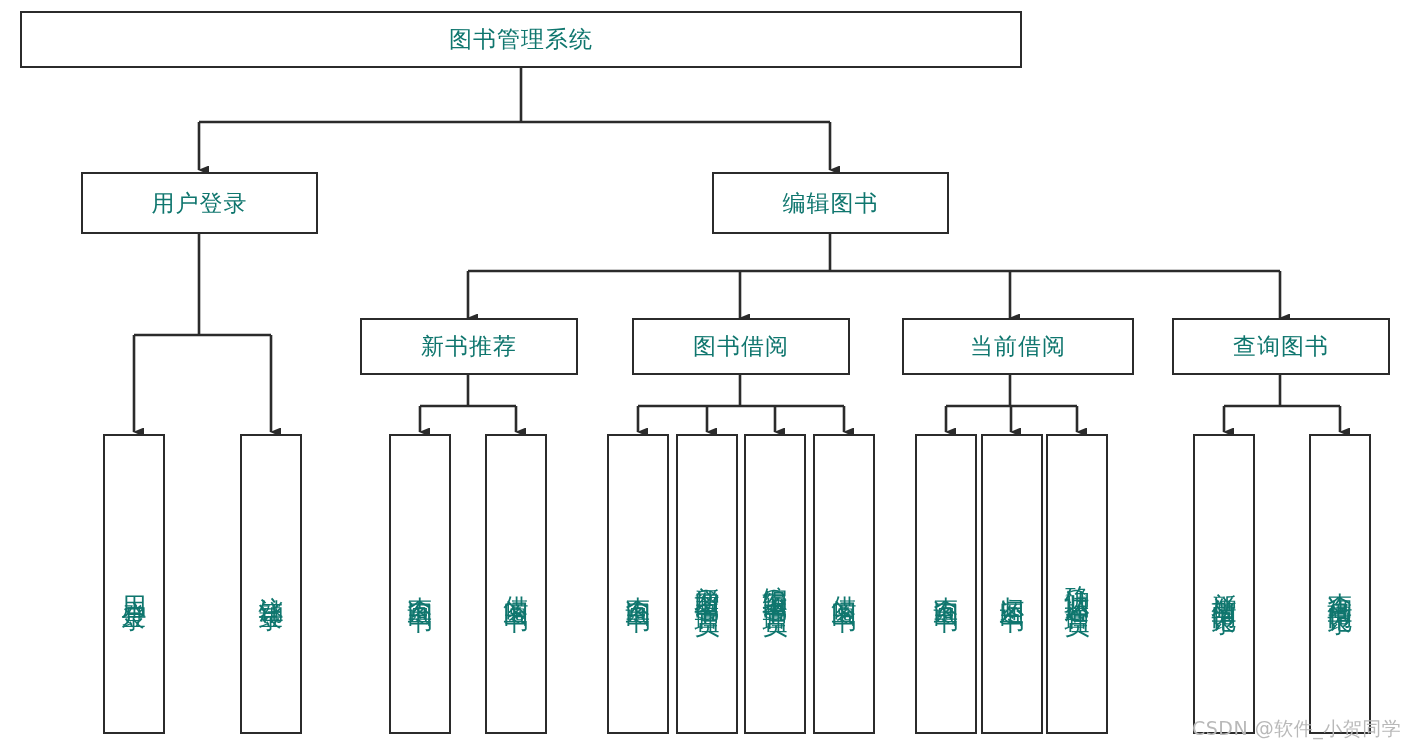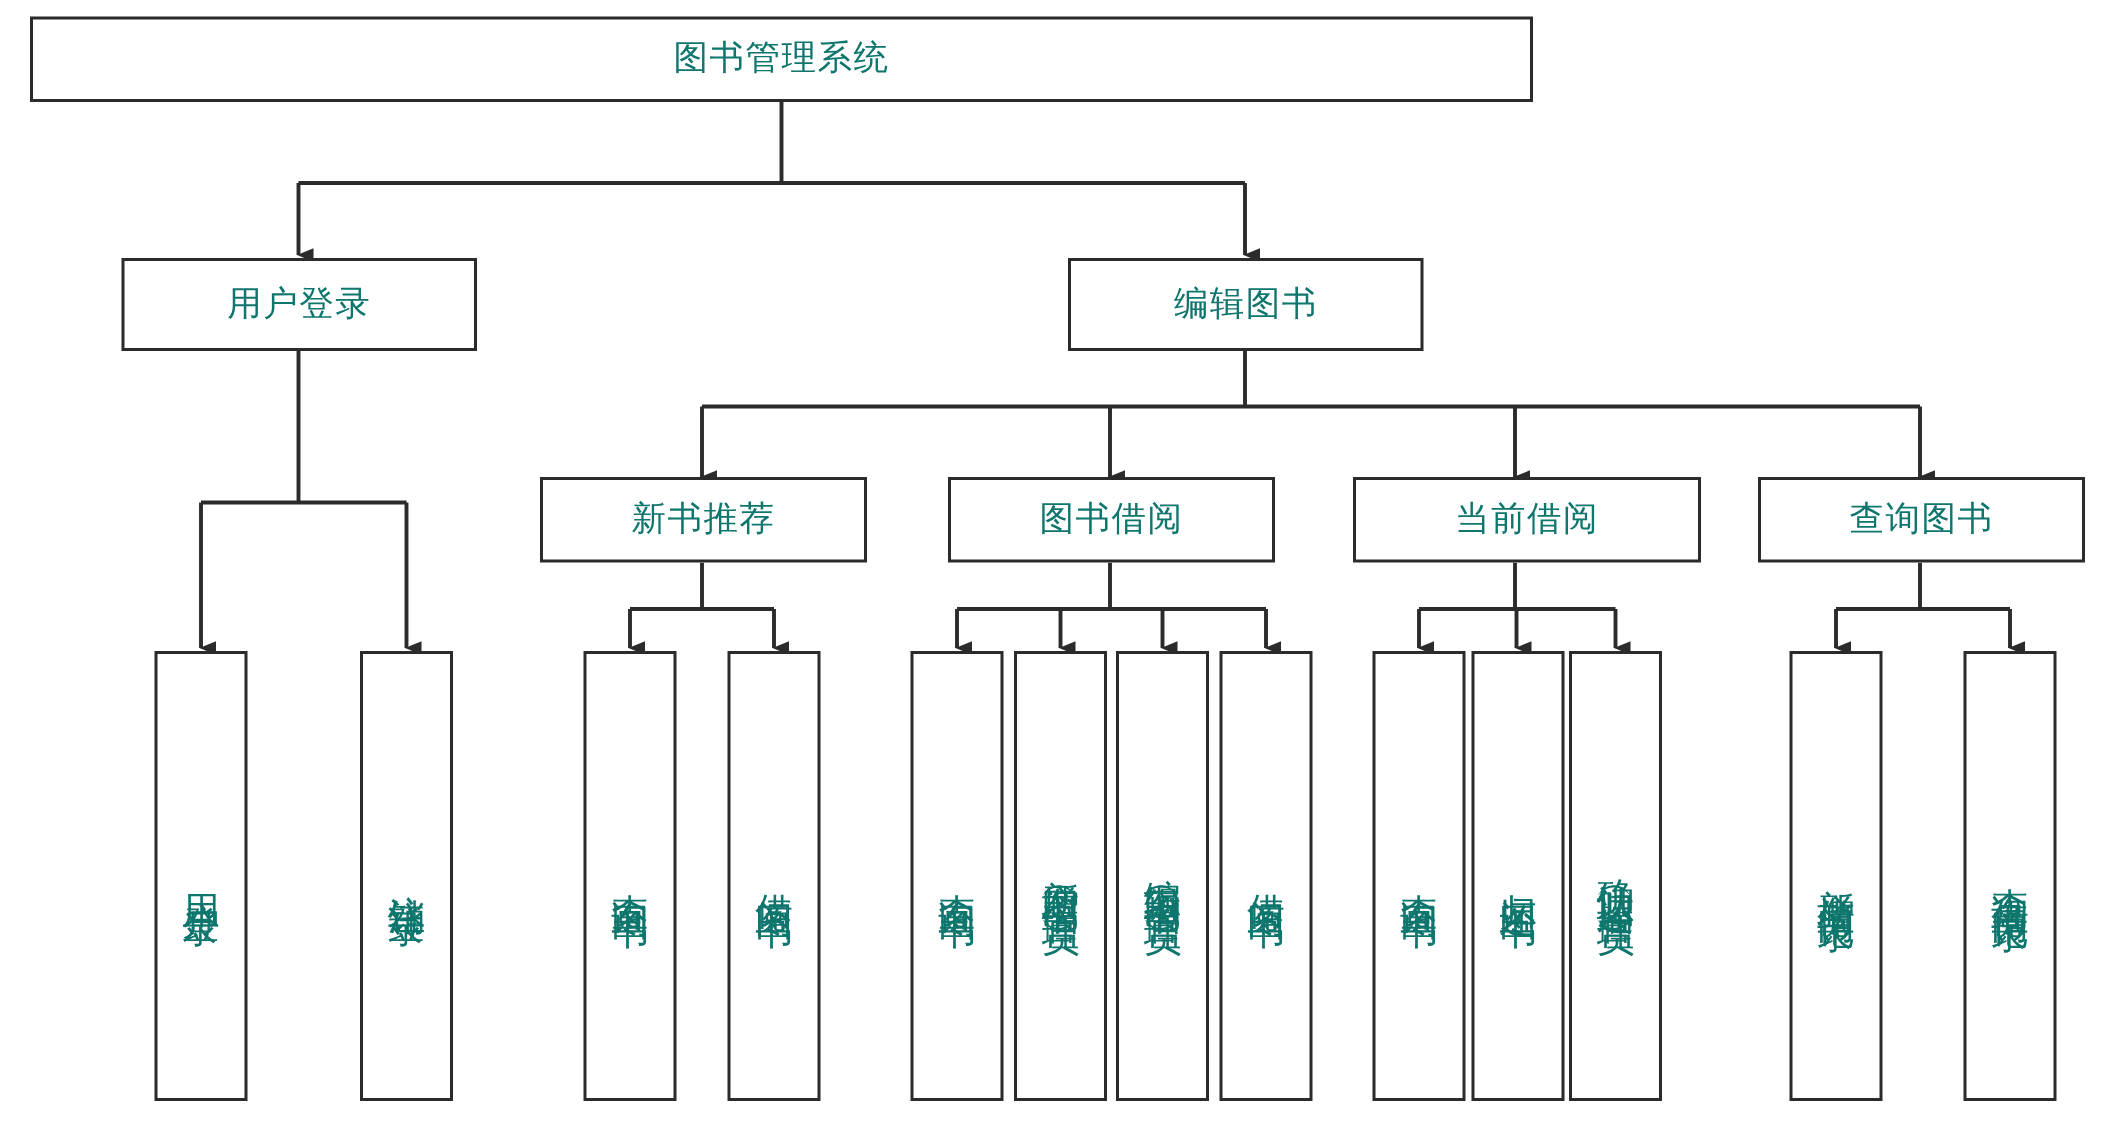--- a/index.html
+++ b/index.html
@@ -192,14 +192,15 @@
   </div>
 
   <div class="node-box node-vertical" style="left:1193px; top:434px; width:62px; height:300px;">
     <span class="node-label">新增借阅记录</span>
   </div>
 
   <div class="node-box node-vertical" style="left:1309px; top:434px; width:62px; height:300px;">
     <span class="node-label">查询借阅记录</span>
   </div>
 
+  <div class="watermark" style="left:1192px; top:716px;">CSDN @软件_小贺同学</div>
 
 </div>
 
 </body></html>

